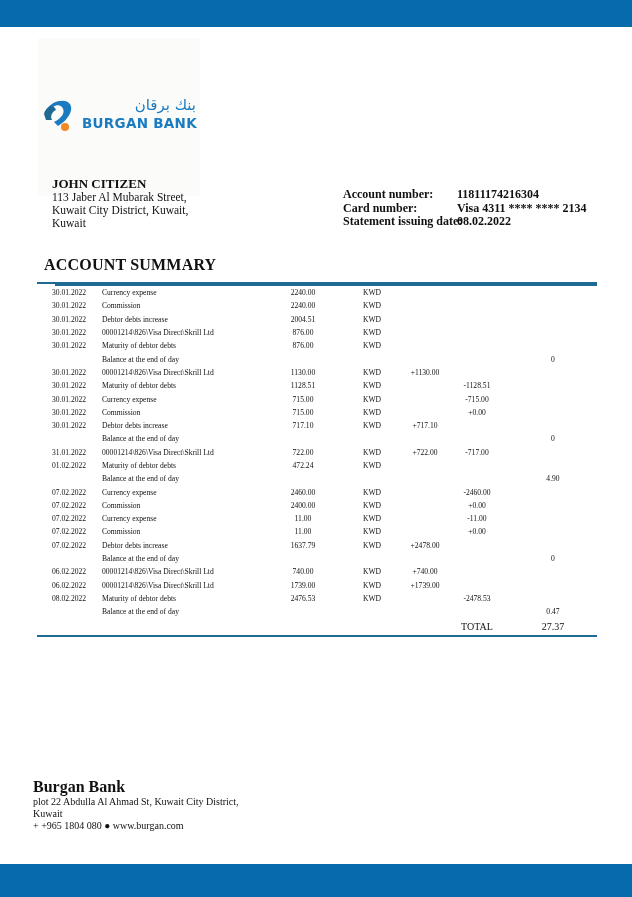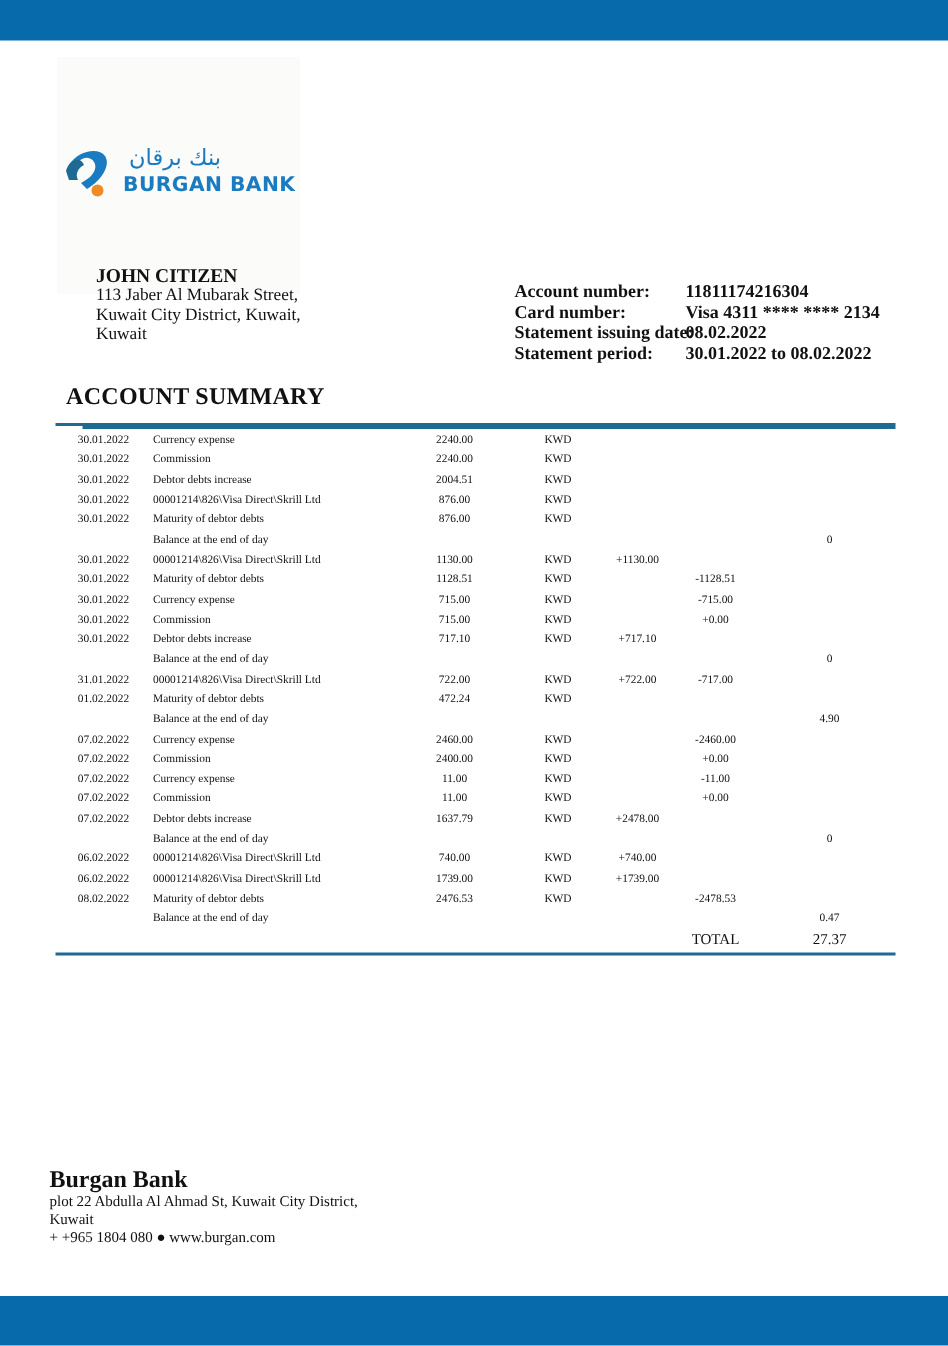--- a/index.html
+++ b/index.html
@@ -6,24 +6,24 @@
   body {
     width: 632px; height: 897px; position: relative; overflow: hidden;
     background: #ffffff; font-family: "Liberation Serif", serif; color: #111;
   }
   .topbar { position: absolute; left: 0; top: 0; width: 632px; height: 27px; background: #066aab; }
   .bottombar { position: absolute; left: 0; top: 864px; width: 632px; height: 33px; background: #066aab; }
 
   .logo-box { position: absolute; left: 38px; top: 38px; width: 162px; height: 158px; background: #fbfbfa; }
   .logo { position: absolute; left: 42px; top: 96px; width: 160px; height: 38px; }
   .logo svg { position: absolute; left: 0; top: 0; }
-  .logo .arabic { position: absolute; left: 44px; top: 0px; font-family: "DejaVu Sans", sans-serif; font-size: 15px; color: #1a7bc0; direction: rtl; width: 110px; text-align: left; }
+  .logo .arabic { position: absolute; left: 44px; top: 0px; font-family: "DejaVu Sans", sans-serif; font-size: 15px; color: #1a7bc0; direction: rtl; width: 110px; text-align: right; }
   .logo .en { position: absolute; left: 40px; top: 19px; font-family: "DejaVu Sans", sans-serif; font-weight: bold; font-size: 13.5px; color: #1a7bc0; letter-spacing: 0.3px; white-space: nowrap; }
 
-  .customer { position: absolute; left: 64px; top: 177px; font-size: 11.5px; line-height: 13px; }
+  .customer { position: absolute; left: 52px; top: 177px; font-size: 11.5px; line-height: 13px; }
   .customer .name { font-weight: bold; font-size: 13px; margin-bottom: 1px; }
 
   .acct { position: absolute; left: 343px; top: 188px; font-size: 12px; line-height: 13.5px; font-weight: bold; }
   .acct .row { display: flex; white-space: nowrap; }
   .acct .lbl { width: 114px; }
   .acct .val { }
 
   .summary-title { position: absolute; left: 44px; top: 256px; font-size: 16px; font-weight: bold; letter-spacing: 0.2px; }
 
   .table-wrap { position: absolute; left: 37px; top: 282px; width: 560px; }
@@ -75,24 +75,20 @@
     <span class="val">11811174216304</span>
   </div>
   <div class="row">
     <span class="lbl">Card number:</span>
     <span class="val">Visa 4311 **** **** 2134</span>
   </div>
   <div class="row">
     <span class="lbl">Statement issuing date:</span>
     <span class="val">08.02.2022</span>
   </div>
-  <div class="row">
-    <span class="lbl">Statement period:</span>
-    <span class="val">30.01.2022 to 08.02.2022</span>
-  </div>
 </div>
 
 <div class="summary-title">ACCOUNT SUMMARY</div>
 
 <div class="table-wrap">
   <div class="rule-top"></div>
   <div class="rule-hdr"></div>
   <table>
     <tbody id="tx-body">
         <tr>

